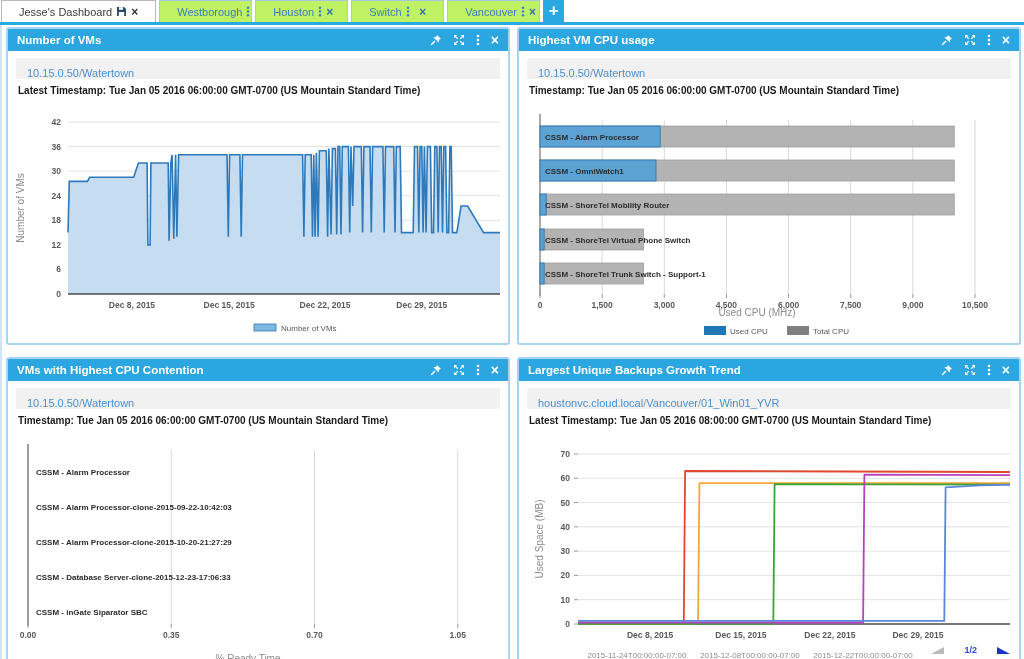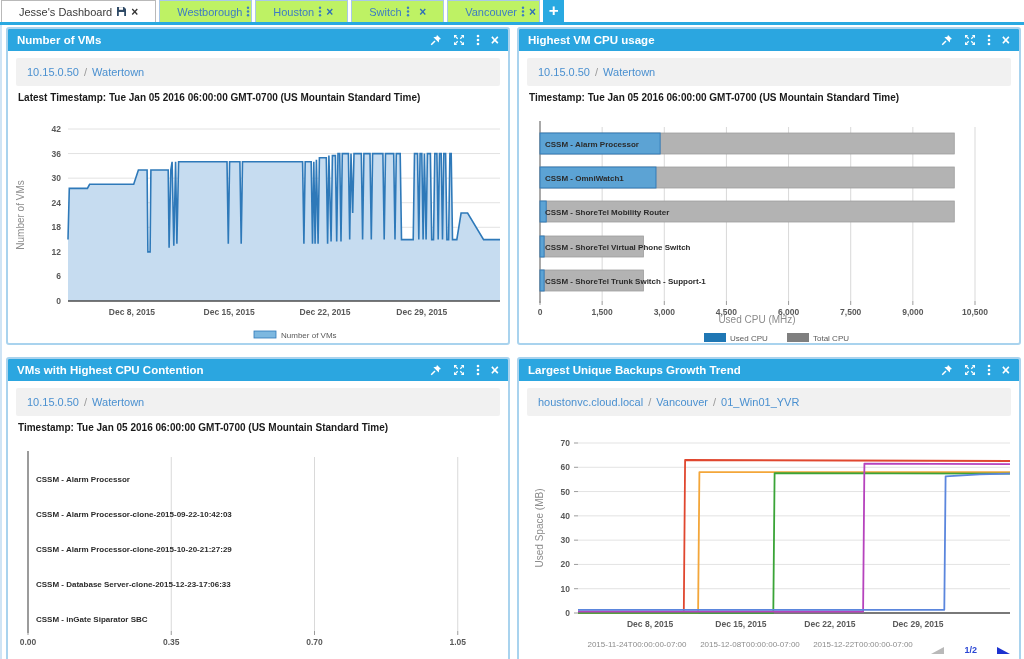--- a/index.html
+++ b/index.html
@@ -19,22 +19,22 @@
   .tab-underline{position:absolute;top:22px;left:0;width:1024px;height:3px;background:#29a9e1}
 
   
   .main{position:absolute;top:25px;left:0;width:1022px;height:634px;border-left:2px solid #cfe4f5}
   .panel{position:absolute;background:#fff;border:2px solid #a9d3ee;border-radius:3px;overflow:hidden;box-sizing:border-box}
   .panel-header{height:22px;background:#2ba6e0;display:flex;align-items:center;padding:0 9px}
   .panel-title{color:#fff;font-weight:bold;font-size:11.5px}
   .panel-icons{margin-left:auto;display:flex;align-items:center;gap:11px}
   .panel-icons .icon{display:flex;cursor:pointer}
   .hx{color:#fff;font-weight:bold;font-size:14px;line-height:1;cursor:pointer}
-  .crumb{margin:7px 8px 0;background:#f1f1f1;border-radius:2px;height:28px;display:flex;align-items:center;
-         padding-left:11px;font-size:11px;gap:5px}
+  .crumb{margin:7px 8px 0;background:#f1f1f1;border-radius:2px;height:21px;display:flex;align-items:flex-end;
+         padding-left:11px;font-size:11px;}
   .crumb .seg{color:#4a90d0;cursor:pointer}
   .crumb .sep{color:#9a9a9a}
   .stamp{margin:6px 0 0 10px;font-size:10px;font-weight:bold;color:#1a1a1a;height:12px;line-height:12px}
   svg.chart{display:block;margin-top:5px}
 
   
   .tick{font:700 8.5px "Liberation Sans",sans-serif;fill:#595959}
   .axlabel{font:400 10px "Liberation Sans",sans-serif;fill:#8c8c8c}
   .barlabel{font:700 8px "Liberation Sans",sans-serif;fill:#2b2b2b}
   .legtext{font:400 8px "Liberation Sans",sans-serif;fill:#595959}
@@ -372,20 +372,21 @@
         <span class="hx">×</span>
       </span>
     </div>
     <div class="crumb">
         <span class="seg">houstonvc.cloud.local</span>
         <span class="sep">/</span>
         <span class="seg">Vancouver</span>
         <span class="sep">/</span>
         <span class="seg">01_Win01_YVR</span>
       </div>
+    <div class="stamp">Latest Timestamp: Tue Jan 05 2016 08:00:00 GMT-0700 (US Mountain Standard Time)</div>
     <svg id="chart3" class="chart" width="500" height="250">
         <line x1="55" y1="192" x2="59" y2="192" stroke="#9b9b9b" stroke-width="1"></line>
         <text x="51" y="195" class="tick" text-anchor="end">0</text>
         <line x1="59" y1="167.71428571428572" x2="491" y2="167.71428571428572" stroke="#e3e3e3" stroke-width="1"></line>
         <line x1="55" y1="167.71428571428572" x2="59" y2="167.71428571428572" stroke="#9b9b9b" stroke-width="1"></line>
         <text x="51" y="170.71428571428572" class="tick" text-anchor="end">10</text>
         <line x1="59" y1="143.42857142857144" x2="491" y2="143.42857142857144" stroke="#e3e3e3" stroke-width="1"></line>
         <line x1="55" y1="143.42857142857144" x2="59" y2="143.42857142857144" stroke="#9b9b9b" stroke-width="1"></line>
         <text x="51" y="146.42857142857144" class="tick" text-anchor="end">20</text>
         <line x1="59" y1="119.14285714285715" x2="491" y2="119.14285714285715" stroke="#e3e3e3" stroke-width="1"></line>

